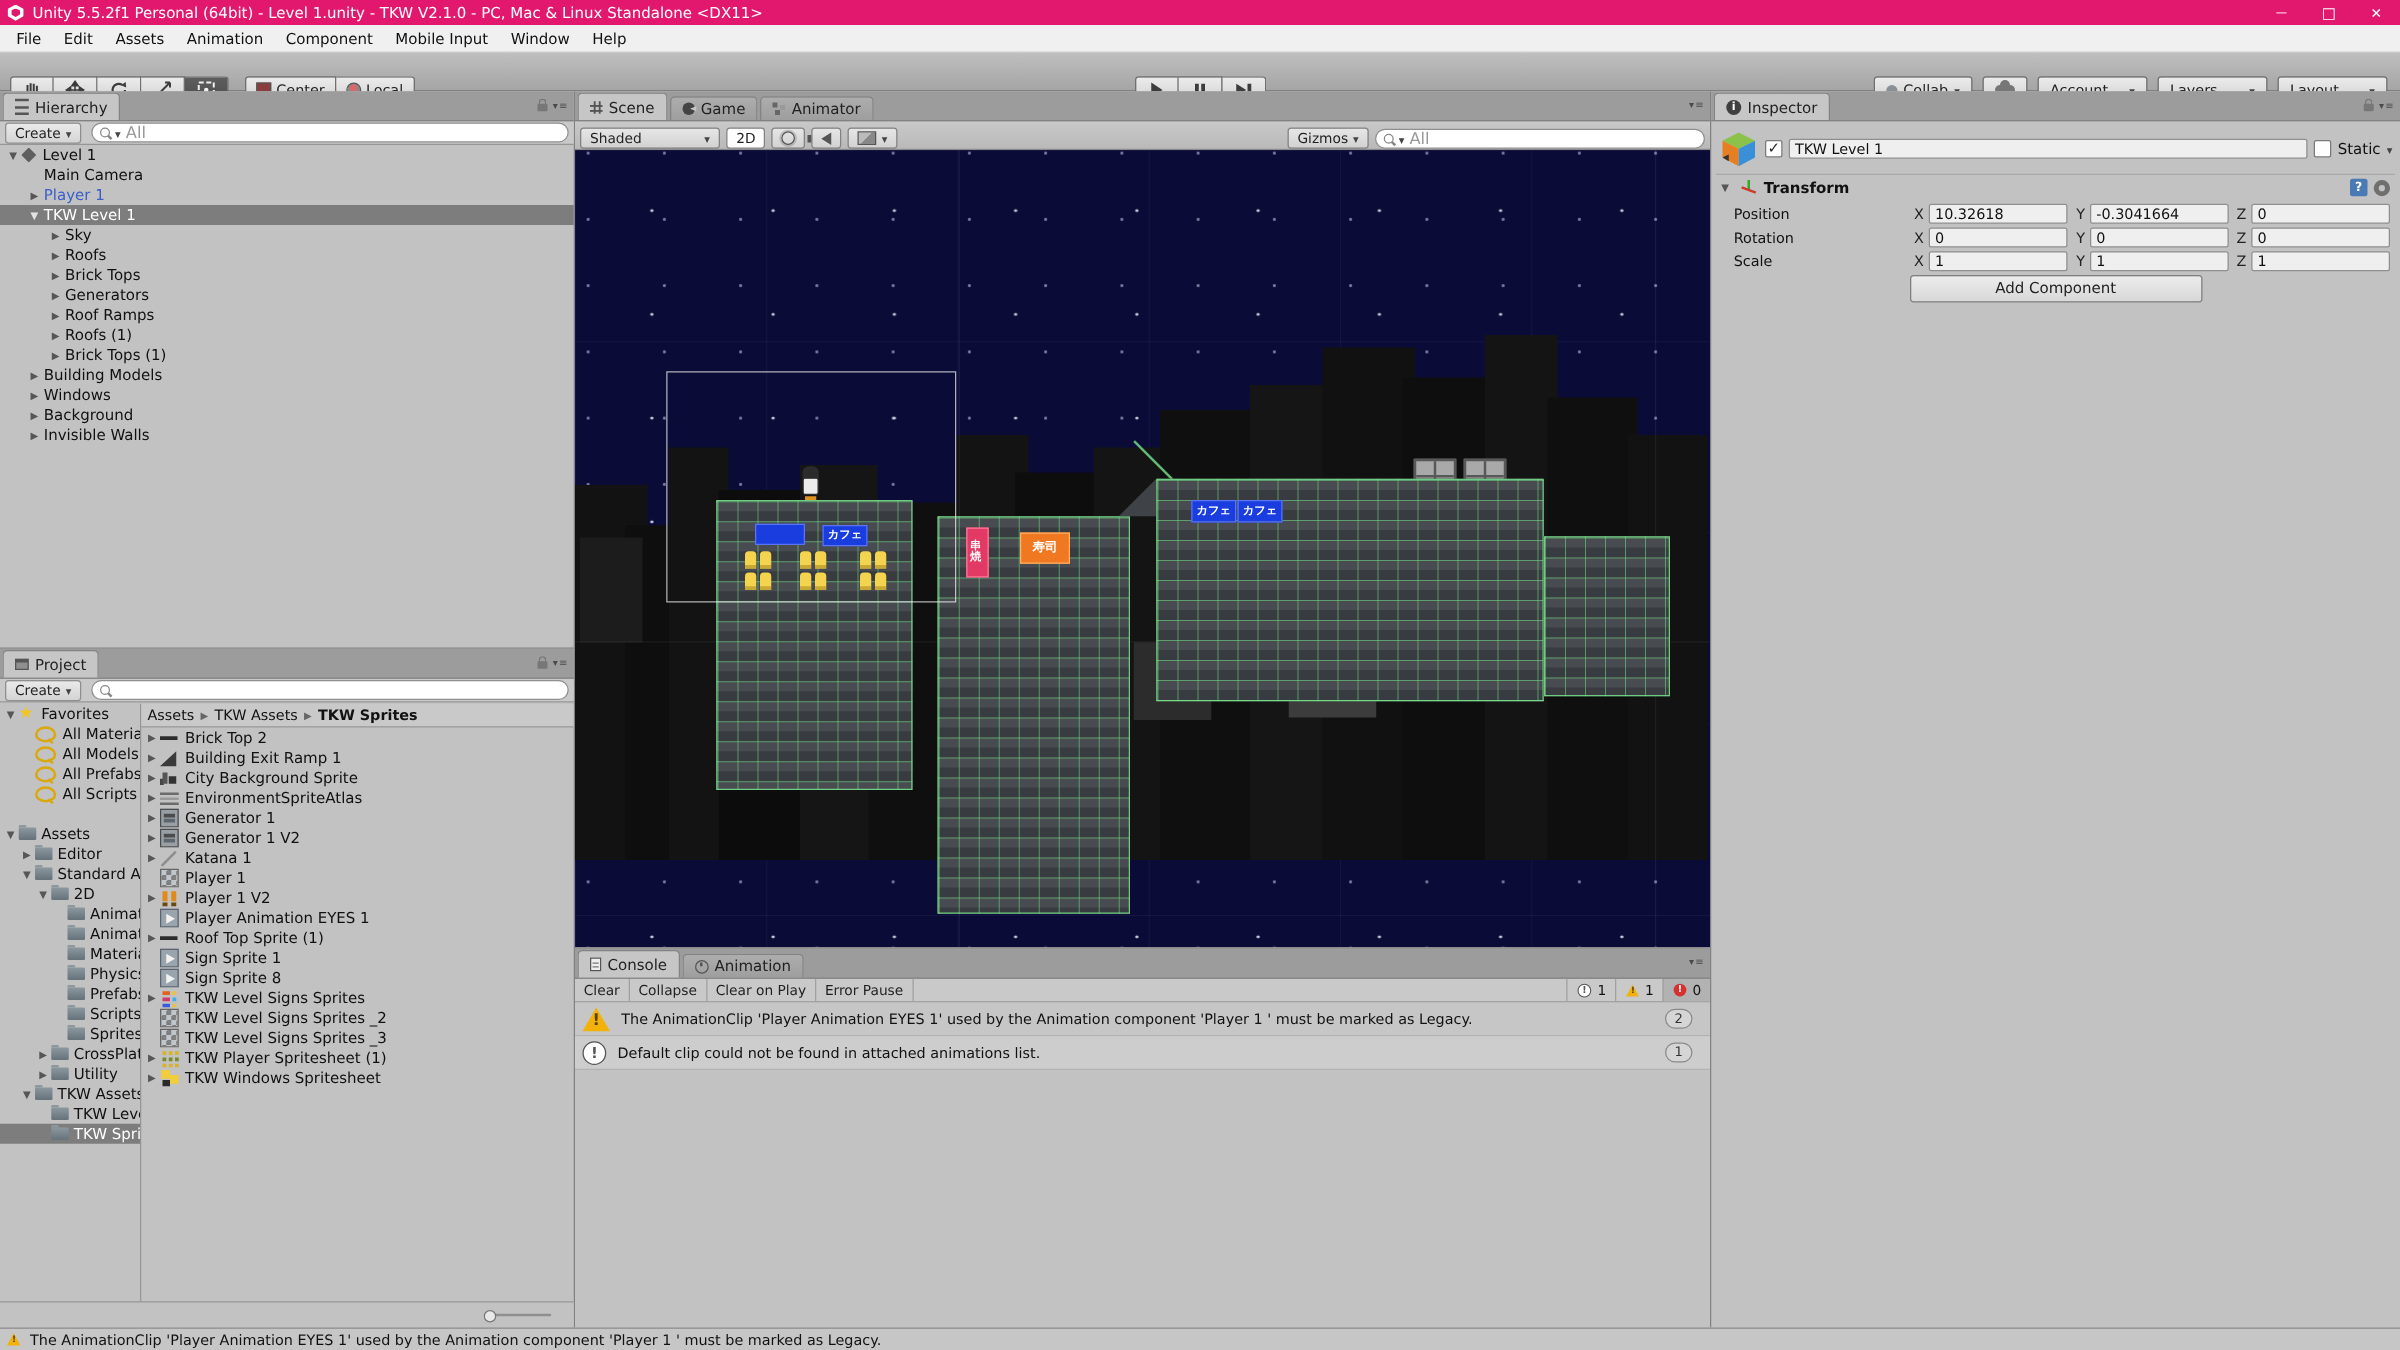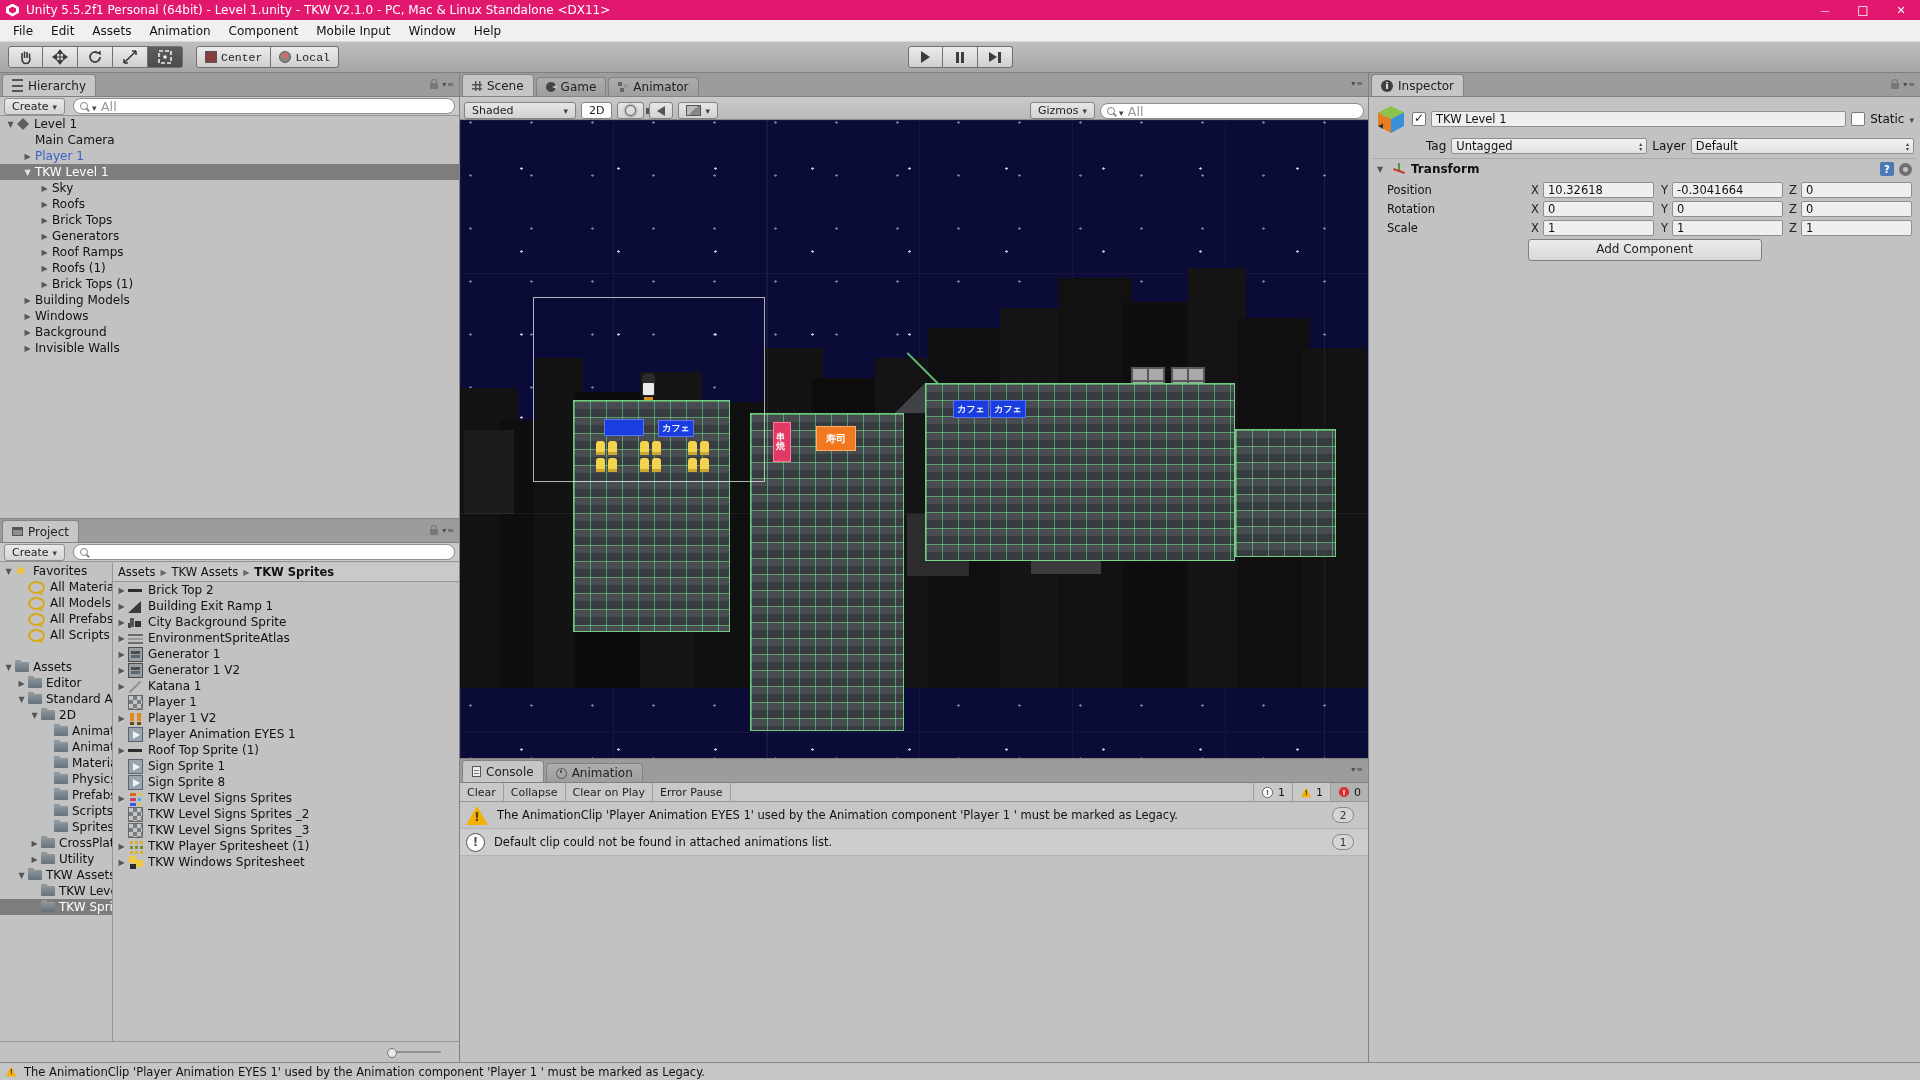--- a/index.html
+++ b/index.html
@@ -22,21 +22,21 @@
   .win-min::after{content:"—";font-size:9px;}
   .win-max::after{content:"□";font-size:12px;}
   .win-close::after{content:"✕";font-size:11px;}
   
   .menubar{left:0;top:20px;width:1920px;height:22px;background:#f0f0f0;display:flex;
     align-items:center;padding-left:4px;box-sizing:border-box;border-bottom:1px solid #d8d8d8;}
   .menu-item{padding:0 9px;color:#111;}
   
   .toolbar{left:0;top:42px;width:1920px;height:31px;background:linear-gradient(#bfbfbf,#a5a5a5);
     border-bottom:1px solid #808080;box-sizing:border-box;}
-  .tool-group{position:absolute;top:4px;display:flex;font-family:Liberation Mono, monospace;}
+  .tool-group{position:absolute;top:19px;display:flex;}
   .tbtn{width:35px;height:22px;background:linear-gradient(#ececec,#cfcfcf);border:1px solid #707070;
     border-left-width:0;display:flex;align-items:center;justify-content:center;box-sizing:border-box;}
   .tbtn:first-child{border-left-width:1px;border-radius:3px 0 0 3px;}
   .tbtn:last-child{border-radius:0 3px 3px 0;}
   .tbtn.active{background:linear-gradient(#5e5e5e,#4b4b4b);}
   .tbtn svg{display:block;}
   .txtbtn{height:22px;background:linear-gradient(#ececec,#cfcfcf);border:1px solid #707070;
     border-left-width:0;display:flex;align-items:center;justify-content:center;gap:4px;
     box-sizing:border-box;font-size:11.5px;padding:0 8px;color:#222;}
   .txtbtn:first-child{border-left-width:1px;border-radius:3px 0 0 3px;}
@@ -306,20 +306,42 @@
     <div class="tbtn">
         <span class="play-ico"></span>
       </div>
     <div class="tbtn">
         <span class="pause-ico"></span>
       </div>
     <div class="tbtn">
         <span class="step-ico"></span>
       </div>
   </div>
+  <div class="tool-group" style="right:10px;">
+    <div class="rbtn">
+      <span class="collab-person"></span>
+      <span>Collab</span>
+        <span class="caret"></span>
+    </div>
+    <div class="rbtn">
+        <span class="cloud-ico"></span>
+      </div>
+    <div class="rbtn" style="width:88px;justify-content:space-between;">
+      <span>Account</span>
+        <span class="caret"></span>
+    </div>
+    <div class="rbtn" style="width:88px;justify-content:space-between;">
+      <span>Layers</span>
+        <span class="caret"></span>
+    </div>
+    <div class="rbtn" style="width:88px;justify-content:space-between;">
+      <span>Layout</span>
+        <span class="caret"></span>
+    </div>
+  </div>
 </div>
 
 <div class="abs panel" id="hierarchy">
   <div class="tabstrip">
     <div class="tab active">
       <span class="ti-list"></span>
       <span>Hierarchy</span>
     </div>
     <div class="panel-corner">
       <span class="lock-ico"></span>
@@ -825,32 +847,20 @@
         <polygon points="3,9.5 16,16 16,30 3,23" fill="#e67e22"></polygon>
         <polygon points="29,9.5 16,16 16,30 29,23" fill="#3a8fd9"></polygon>
         <polygon points="3,23 8,20.5 8,26 " fill="#333"></polygon>
       </svg>
       <span class="checkbox checked"></span>
       <span class="field" style="flex:1;">TKW Level 1</span>
       <span class="checkbox"></span>
       <span>Static</span>
       <span class="caret"></span>
     </div>
-    <div class="insp-row" style="padding-left:51px;">
-      <span>Tag</span>
-      <span class="dd" style="flex:0 0 196px;">
-        <span>Untagged</span>
-        <span class="spin">▴<br>▾</span>
-      </span>
-      <span>Layer</span>
-      <span class="dd" style="flex:1;">
-        <span>Default</span>
-        <span class="spin">▴<br>▾</span>
-      </span>
-    </div>
     <div class="comp-header">
       <span class="fold">▼</span>
       <span class="axis3-ico"></span>
       <span style="font-weight:bold;">Transform</span>
       <span style="flex:1;"></span>
       <span class="help-ico">?</span>
       <span class="gear-ico"></span>
     </div>
     <div id="transform-rows">
         <div class="t-row">

